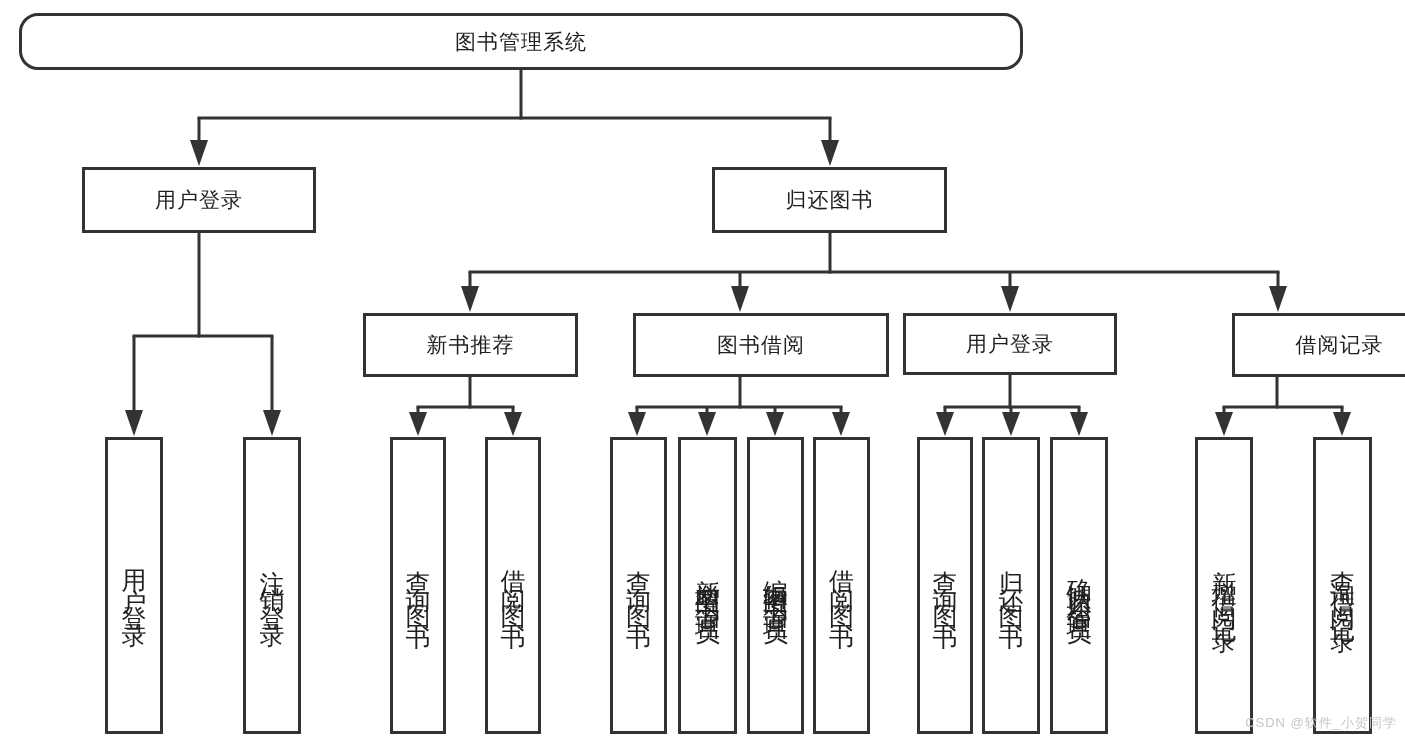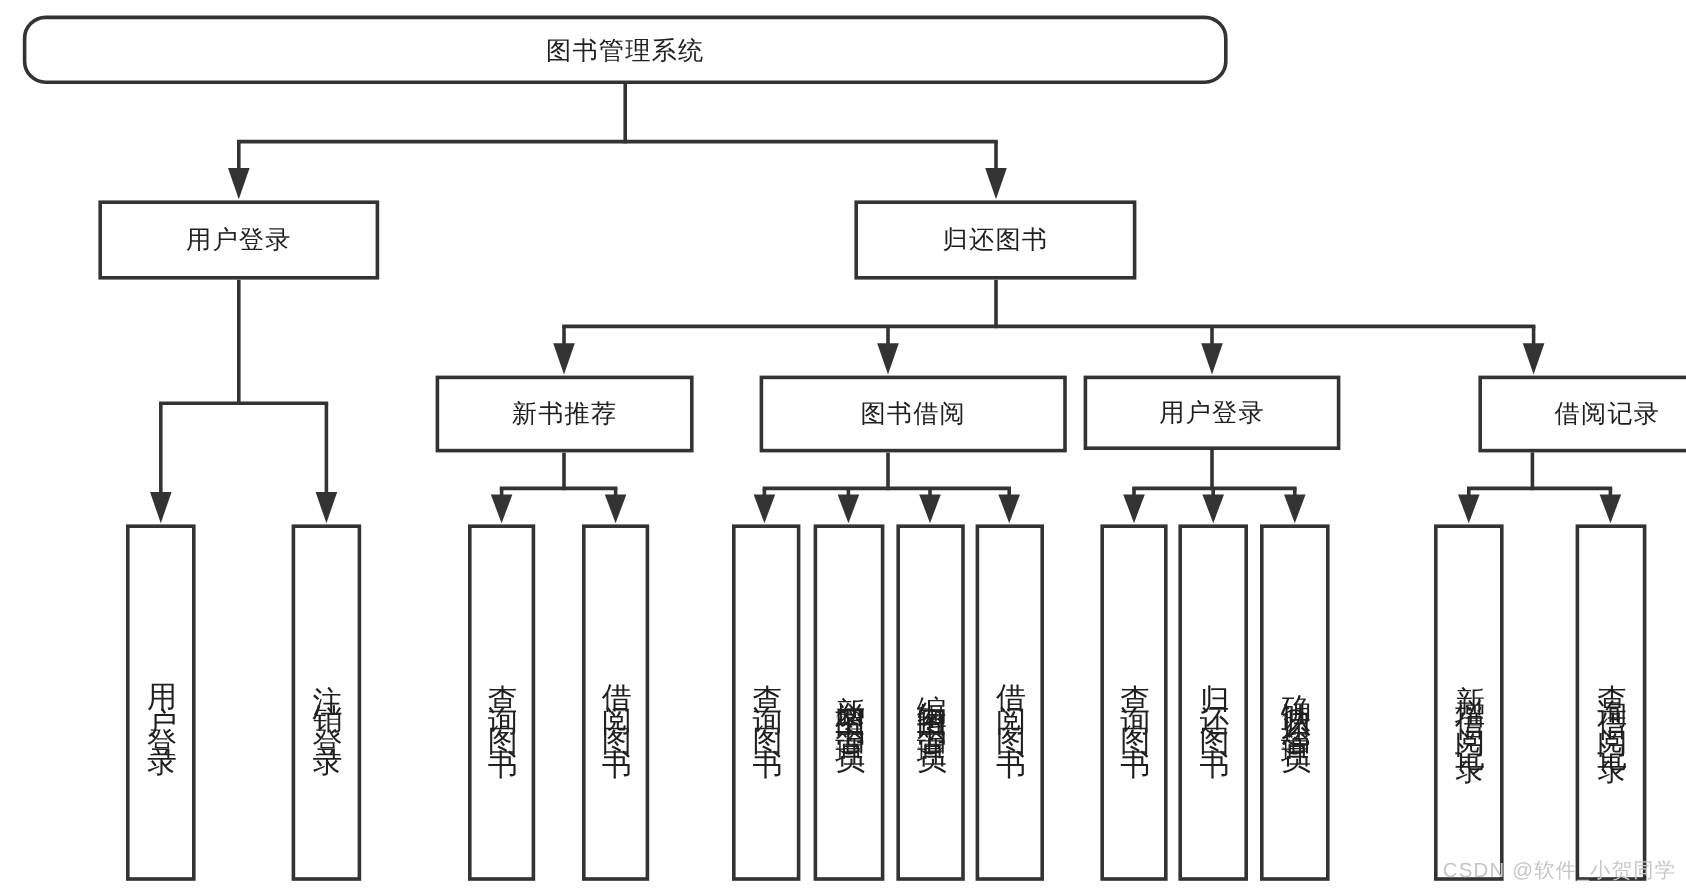--- a/index.html
+++ b/index.html
@@ -31,21 +31,21 @@
     font-size:25px;
     line-height:1;
     white-space:nowrap;
   }
   .leaf-s > span{letter-spacing:18px;}
   .leaf-m > span{letter-spacing:12px;}
   .leaf-l > span{letter-spacing:6px;}
   .watermark{
     position:absolute;
     right:8px;top:714px;
-    font-size:17px;
+    font-size:13px;
     color:#c6c6c6;
     letter-spacing:1px;
     z-index:3;
     white-space:nowrap;
   }
 </style>
 </head>
 <body>
 
 <div id="canvas">

